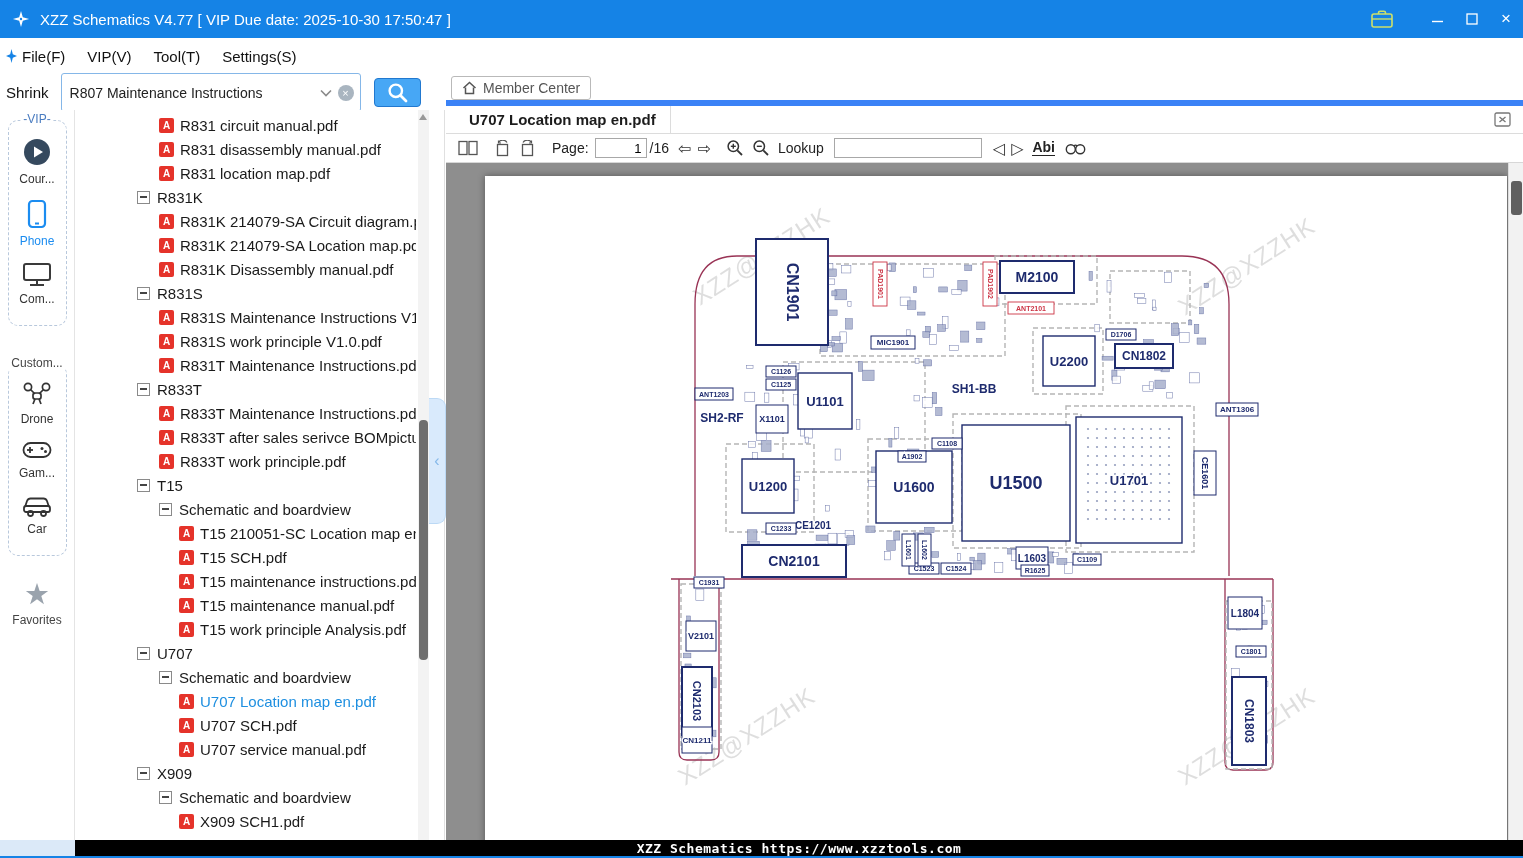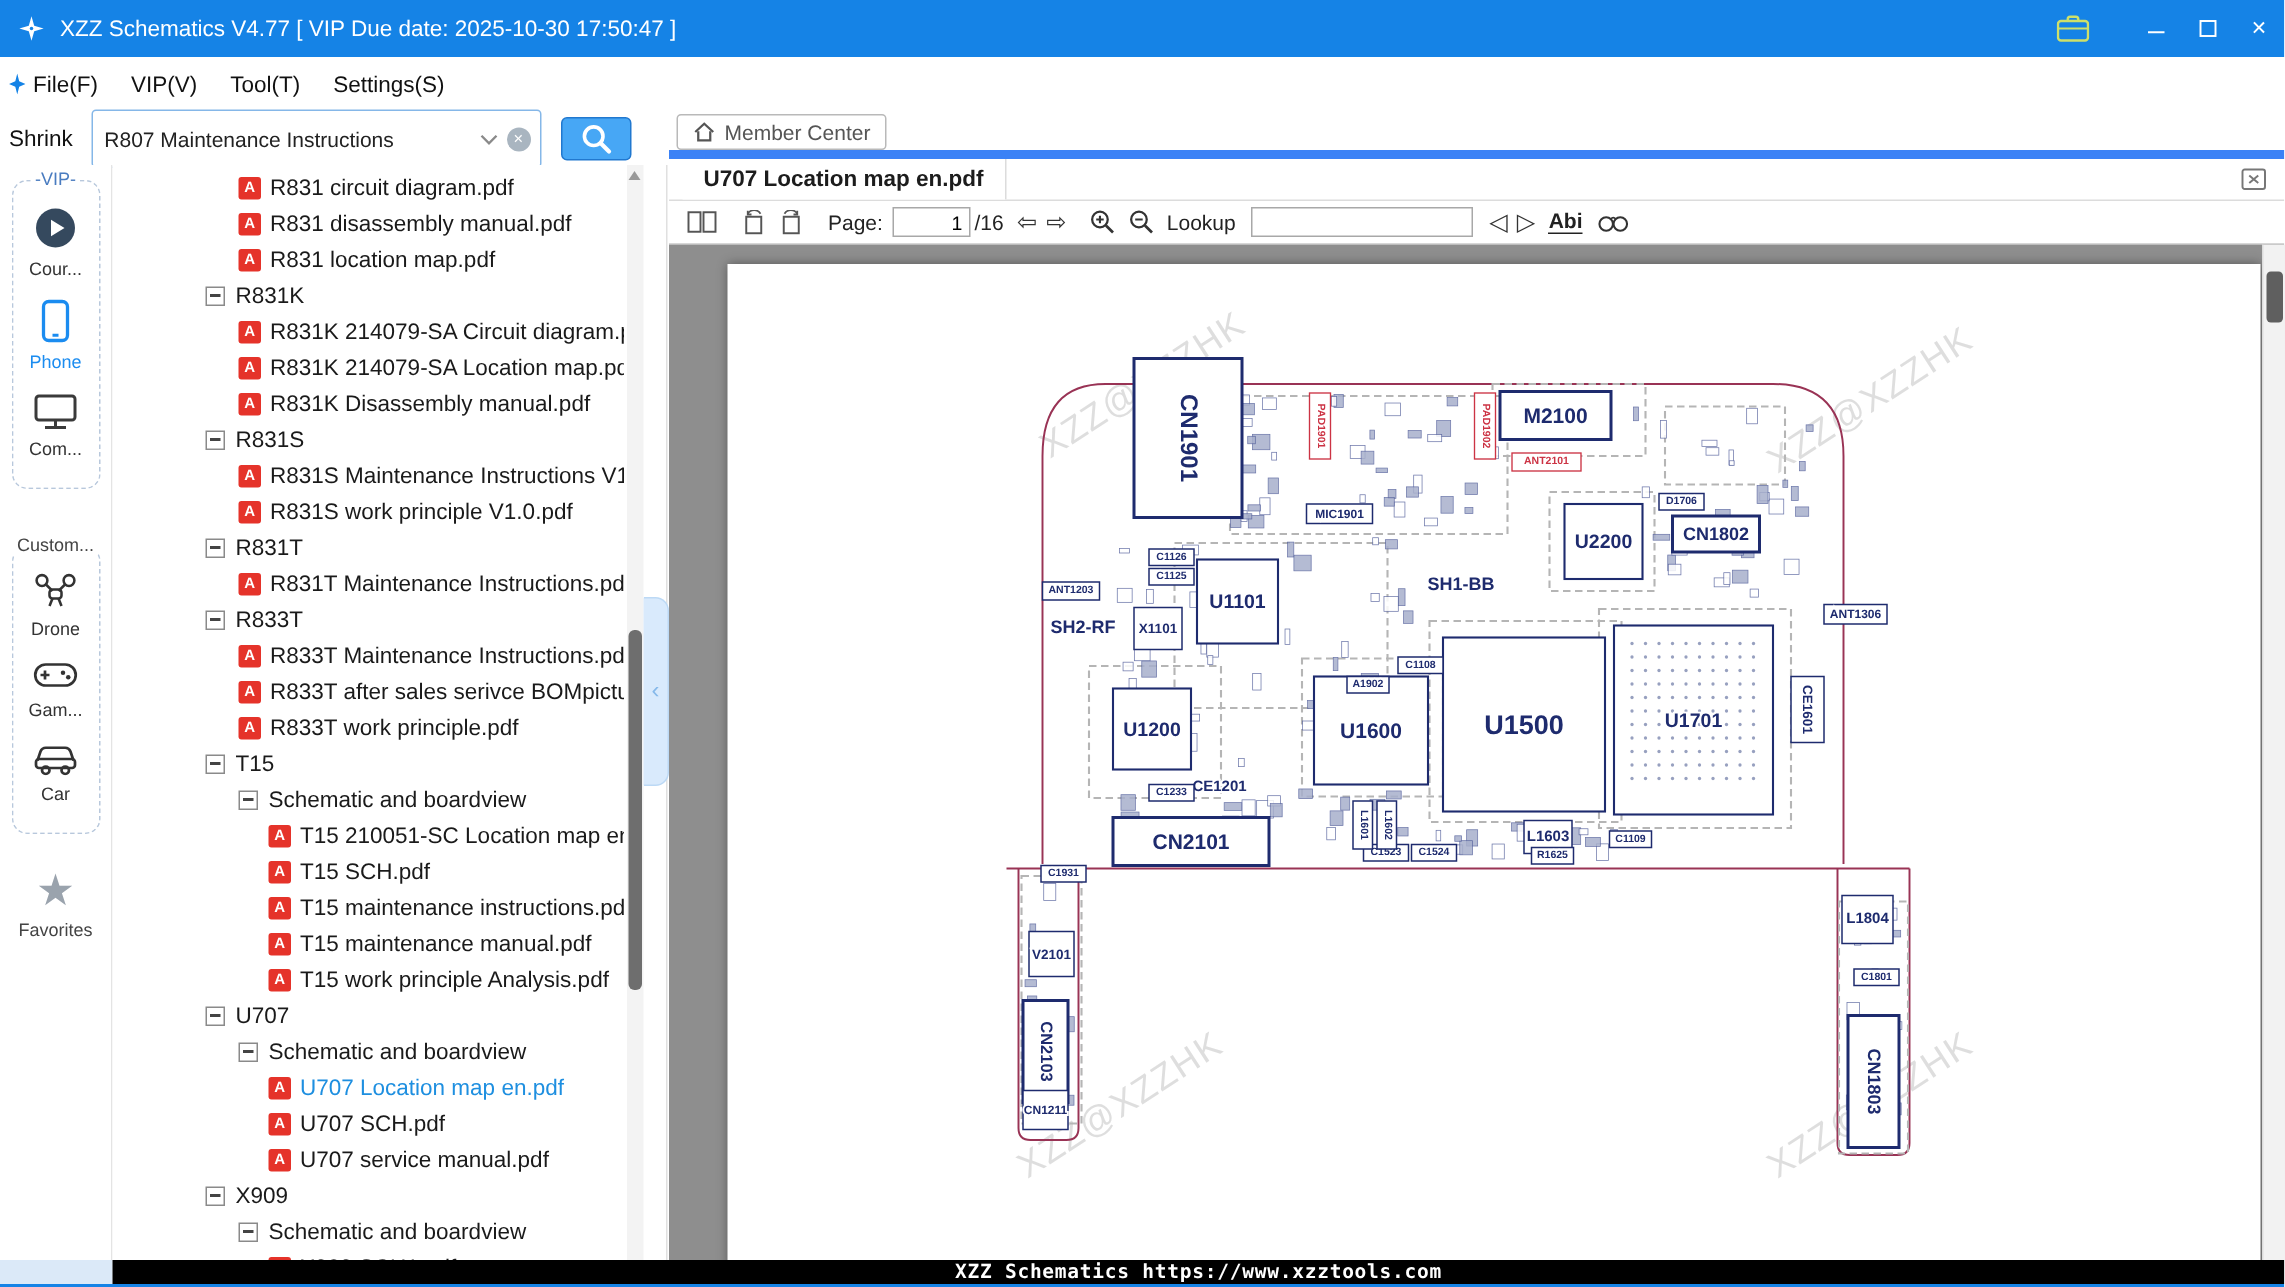--- a/index.html
+++ b/index.html
@@ -273,21 +273,21 @@
       <span class="star-glyph">★</span>
       <span class="favorites-label">Favorites</span>
     </div>
   </div>
 
   <div class="treepanel">
     <div class="tree-rows">
       <div class="tree-row lvl2 pdf">
 
           <span class="pdficon">A</span>
-          <span class="tree-label">R831 circuit diagram.pdf</span>
+          <span class="tree-label">R831 circuit manual.pdf</span>
         </div>
         <div class="tree-row lvl2 pdf">
 
           <span class="pdficon">A</span>
           <span class="tree-label">R831 disassembly manual.pdf</span>
         </div>
         <div class="tree-row lvl2 pdf">
 
           <span class="pdficon">A</span>
           <span class="tree-label">R831 location map.pdf</span>
@@ -319,25 +319,20 @@
         </div>
         <div class="tree-row lvl2 pdf">
 
           <span class="pdficon">A</span>
           <span class="tree-label">R831S Maintenance Instructions V1.1.pdf</span>
         </div>
         <div class="tree-row lvl2 pdf">
 
           <span class="pdficon">A</span>
           <span class="tree-label">R831S work principle V1.0.pdf</span>
-        </div>
-        <div class="tree-row lvl1 node">
-          <span class="toggle"></span>
-
-          <span class="tree-label">R831T</span>
         </div>
         <div class="tree-row lvl2 pdf">
 
           <span class="pdficon">A</span>
           <span class="tree-label">R831T Maintenance Instructions.pdf</span>
         </div>
         <div class="tree-row lvl1 node">
           <span class="toggle"></span>
 
           <span class="tree-label">R833T</span>

